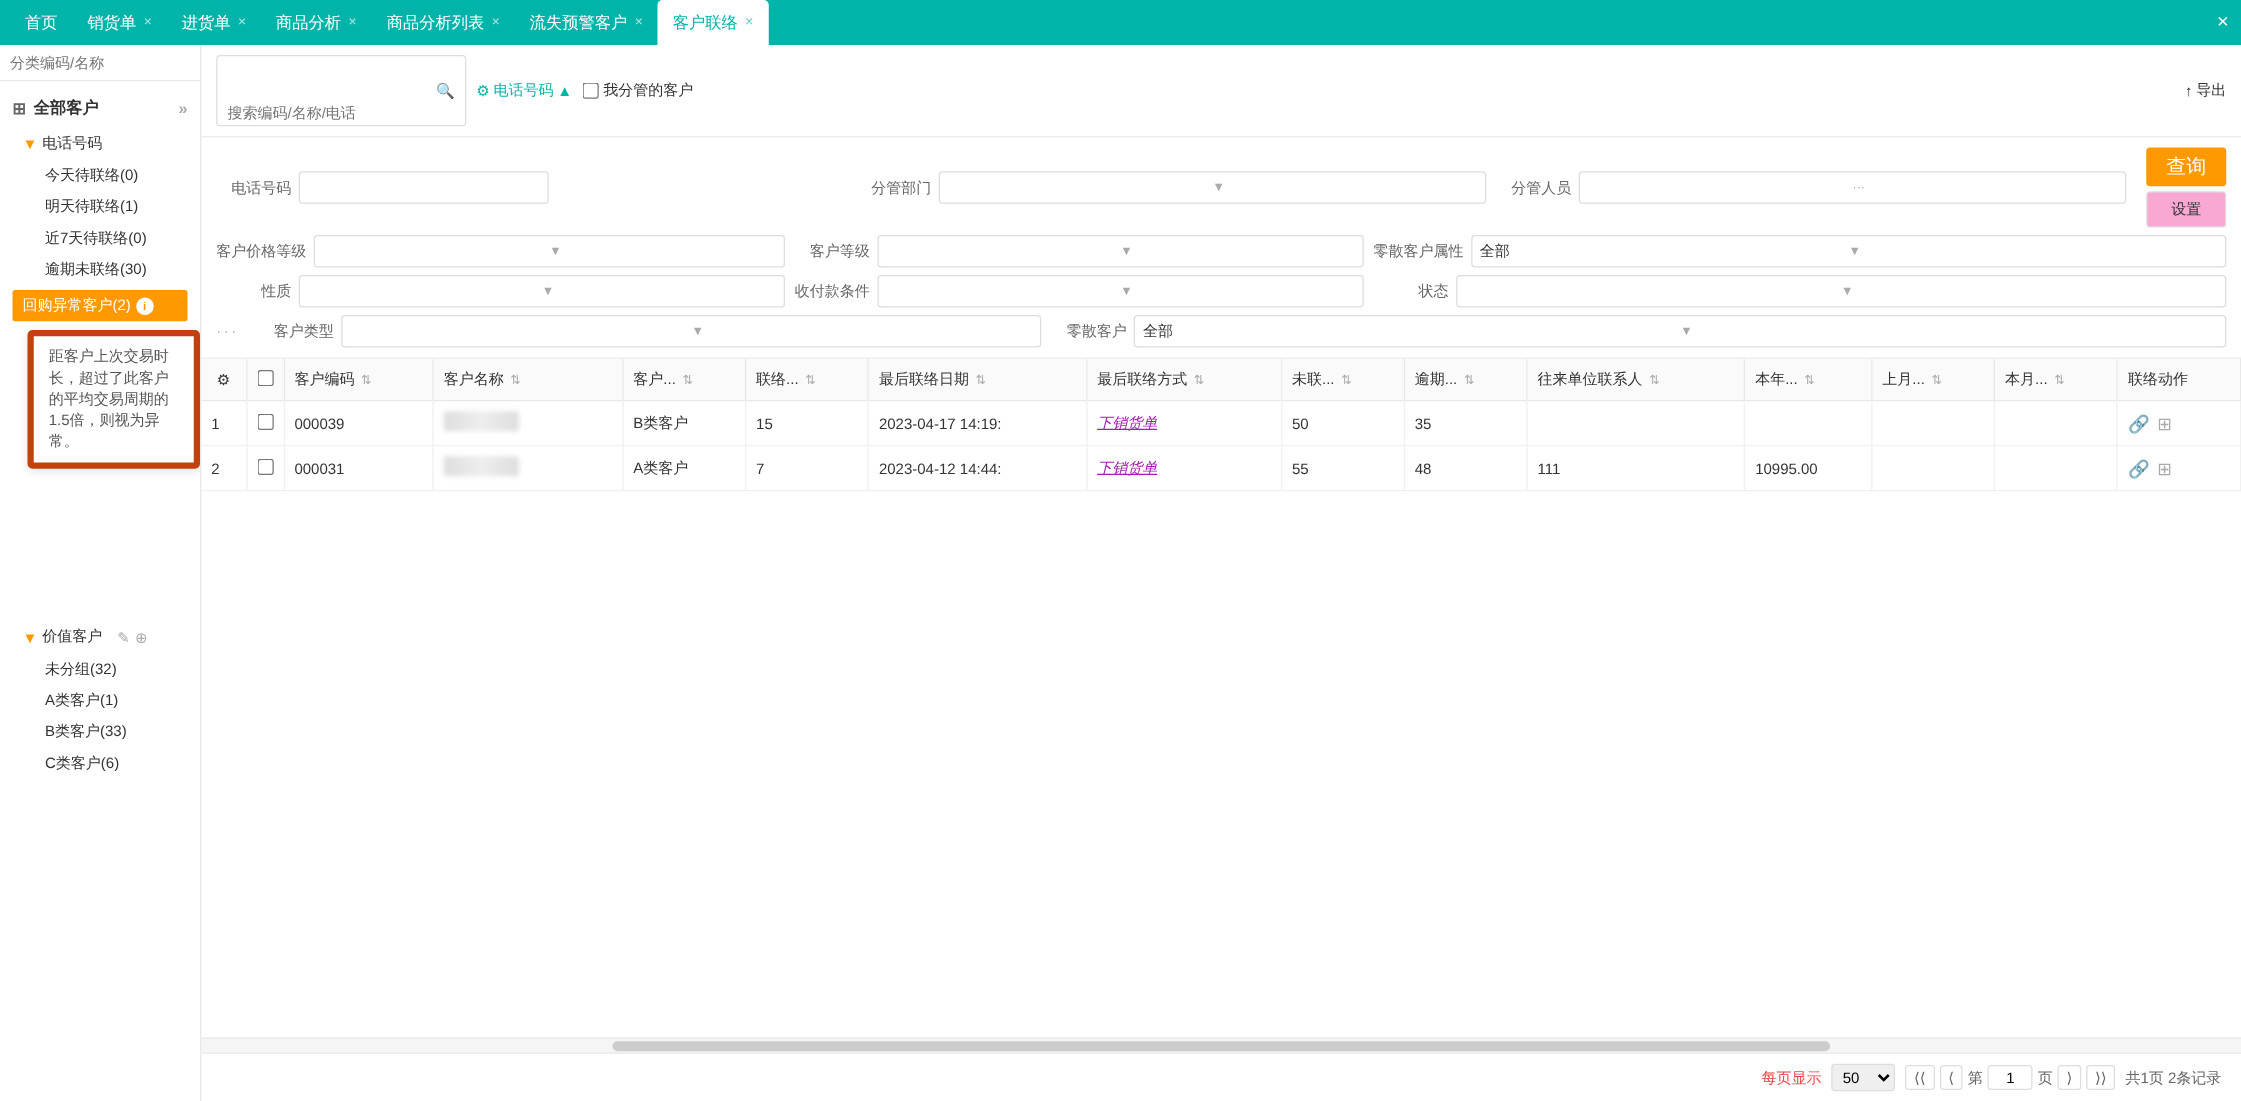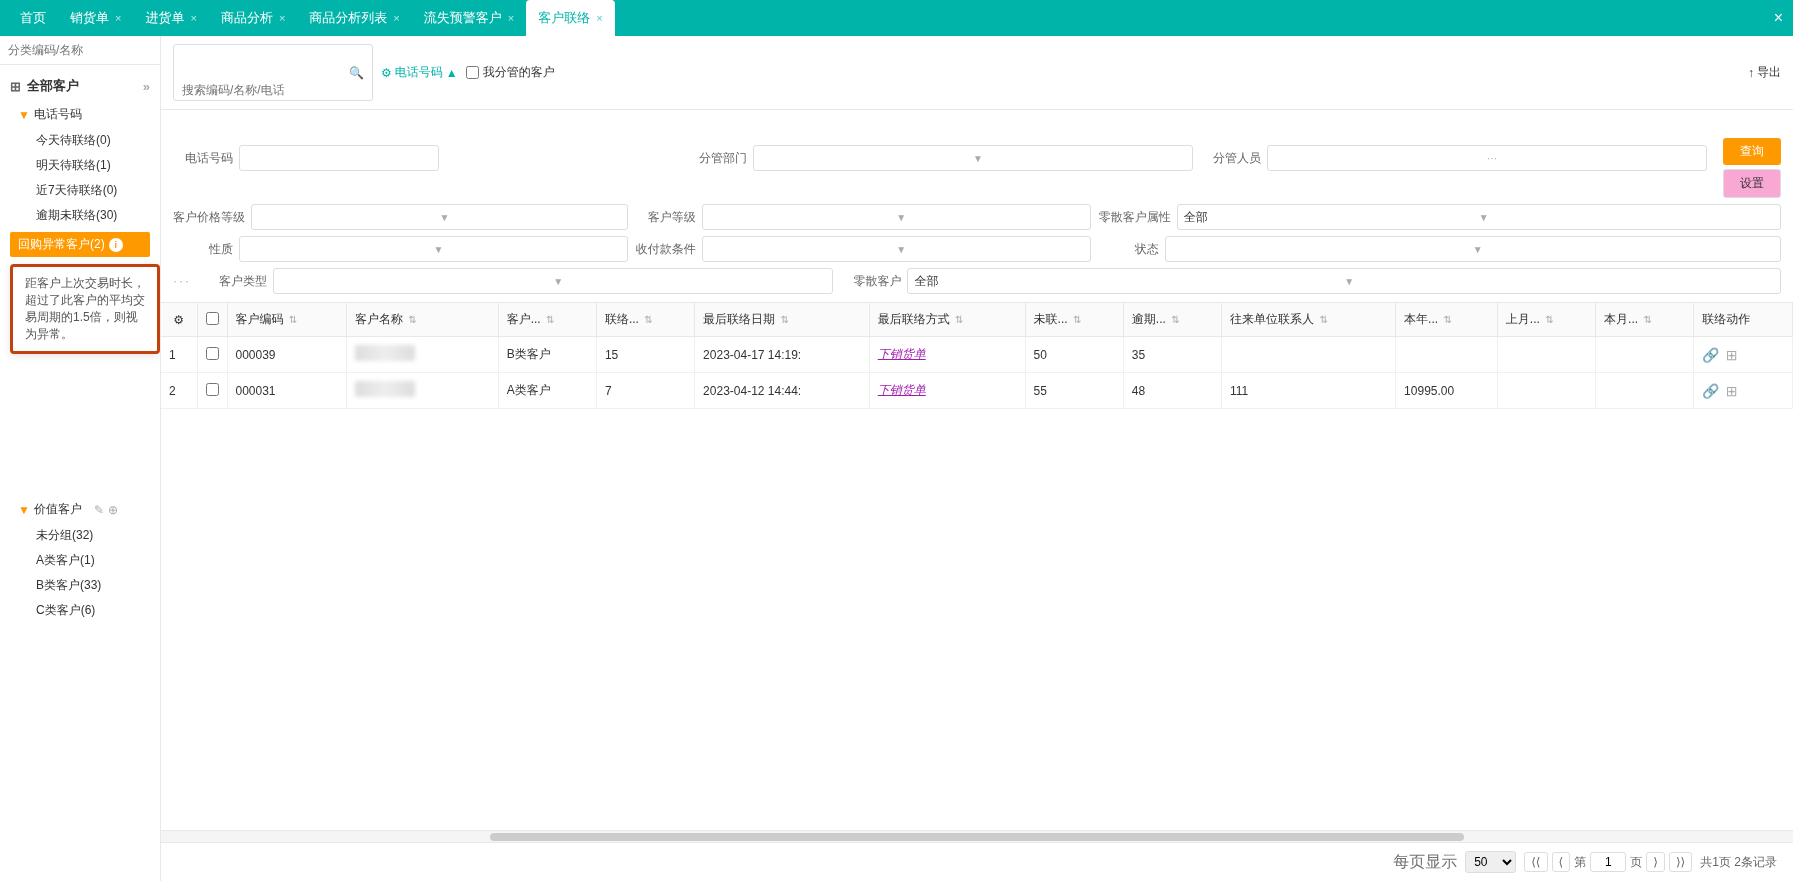--- a/index.html
+++ b/index.html
@@ -63,22 +63,22 @@
     .tree-item.active-orange { background: #f90; color: #fff; border-radius: 2px; }
     .sidebar-group2 { padding-left: 10px; }
     .sidebar-group2-header {
       display: flex; align-items: center; padding: 5px 8px; cursor: pointer; color: #333; font-size: 12px;
     }
     .sidebar-group2-header .arrow { margin-right: 4px; color: #f90; }
     .sidebar-group2-header .edit-icon { margin-left: 4px; color: #aaa; cursor: pointer; }
 
     
     .tooltip-box {
-      position: absolute; left: 10px; top: 228px; z-index: 100;
-      background: #fff; border: 3px solid #c2410c; border-radius: 4px;
+      position: absolute; left: 22px; top: 228px; z-index: 100;
+      background: #fff; border: 5px solid #c2410c; border-radius: 4px;
       padding: 8px 12px; font-size: 12px; color: #555; max-width: 320px;
       box-shadow: 0 2px 8px rgba(0,0,0,0.1);
     }
 
     
     .right-content {
       flex: 1; display: flex; flex-direction: column; overflow: hidden; background: #f0f2f5;
     }
 
     
@@ -124,21 +124,21 @@
       min-height: 26px; position: relative;
     }
     .filter-select span { flex: 1; }
     .filter-select .caret { color: #aaa; font-size: 10px; }
     .filter-input {
       flex: 1; border: 1px solid #ddd; border-radius: 3px; padding: 3px 6px;
       font-size: 12px; outline: none; min-height: 26px;
     }
     .filter-btn-query {
       background: #f90; color: #fff; border: none; border-radius: 3px;
-      padding: 5px 16px; font-size: 12px; cursor: pointer; white-space: nowrap; margin-top: 20px;
+      padding: 5px 16px; font-size: 16px; cursor: pointer; white-space: nowrap;
     }
     .filter-btn-settings {
       background: #f9a8d4; color: #333; border: 1px solid #ddd; border-radius: 3px;
       padding: 5px 16px; font-size: 12px; cursor: pointer; white-space: nowrap;
     }
     .filter-actions {
       display: flex; flex-direction: column; gap: 4px; margin-left: 8px;
     }
     .filter-more-dots { color: #aaa; cursor: pointer; letter-spacing: 2px; }
 
@@ -164,21 +164,21 @@
     .action-icon { color: #aaa; cursor: pointer; font-size: 14px; }
 
     
     .th-settings { width: 36px; text-align: center; }
 
     
     .pagination-bar {
       background: #fff; border-top: 1px solid #e8e8e8;
       padding: 8px 16px; display: flex; align-items: center; justify-content: flex-end; gap: 8px;
     }
-    .page-size-label { font-size: 16px; color: #737373; }
+    .page-size-label { font-size: 12px; color: #ef4444; }
     .page-size-select {
       border: 1px solid #ddd; border-radius: 3px; padding: 2px 4px; font-size: 12px;
     }
     .page-nav { display: flex; align-items: center; gap: 4px; }
     .page-nav-btn {
       border: 1px solid #ddd; border-radius: 3px; padding: 2px 6px;
       font-size: 12px; cursor: pointer; background: #fff; color: #666;
     }
     .page-nav-btn:disabled { color: #ccc; cursor: default; }
     .page-input {

